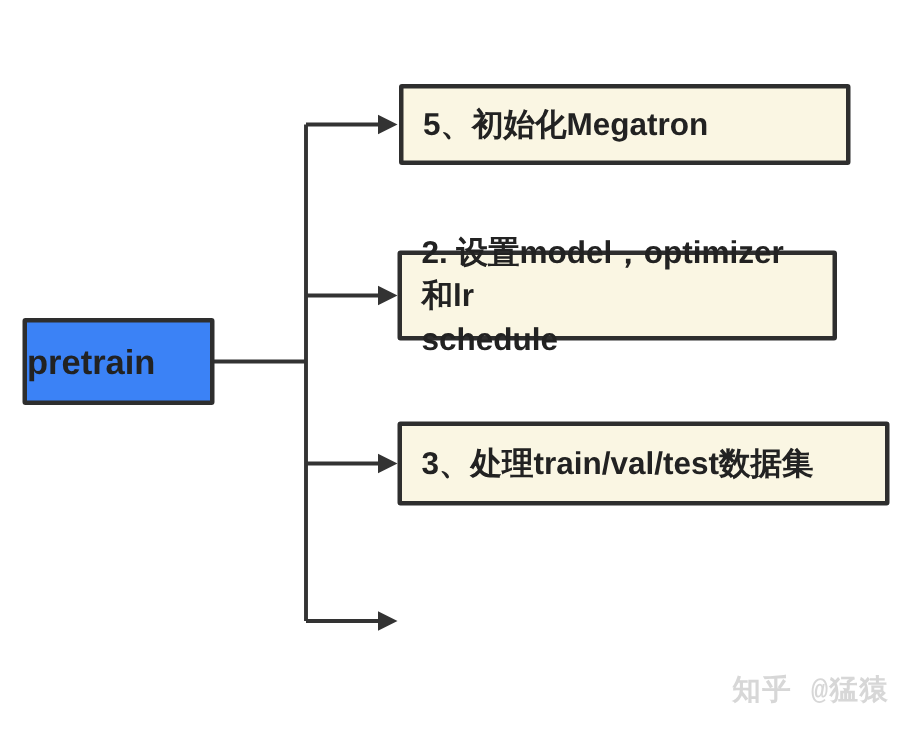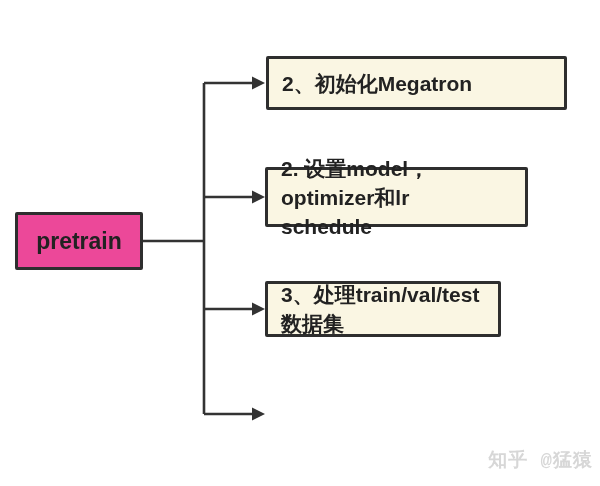--- a/index.html
+++ b/index.html
@@ -22,48 +22,47 @@
     width: 600px;
     height: 486px;
   }
   .root-node {
     position: absolute;
     left: 15px;
     top: 212px;
     width: 128px;
     height: 58px;
     box-sizing: border-box;
-    background: #ec4899;
+    background: #3b82f6;
     border: 3px solid #2e2e2e;
     border-radius: 2px;
     display: flex;
     align-items: center;
-    justify-content: center;
     font-size: 23px;
     font-weight: 600;
     color: #222222;
   }
   .step {
     position: absolute;
     box-sizing: border-box;
     background: #faf6e3;
     border: 3px solid #2e2e2e;
     border-radius: 2px;
     display: flex;
     align-items: center;
     padding: 0 13px;
     font-size: 21px;
     line-height: 29px;
     font-weight: 600;
     color: #222222;
     white-space: pre-line;
   }
   #step-1 { left: 266px; top: 56px;  width: 301px; height: 54px; }
-  #step-2 { left: 265px; top: 167px; width: 263px; height: 60px; }
-  #step-3 { left: 265px; top: 281px; width: 236px; height: 56px; }
+  #step-2 { left: 265px; top: 167px; width: 293px; height: 60px; }
+  #step-3 { left: 265px; top: 281px; width: 328px; height: 56px; }
   #step-4 { left: 265px; top: 386px; width: 293px; height: 57px; }
   .watermark {
     position: absolute;
     right: 7px;
     bottom: 13px;
     font-size: 19px;
     font-weight: 700;
     color: #d7d7d7;
     letter-spacing: 1px;
     font-family: Liberation Mono, monospace;
@@ -89,21 +88,21 @@
       <polygon points="252,302.5 252,315.5 265,309" fill="#333333"></polygon>
       <polygon points="252,407.5 252,420.5 265,414" fill="#333333"></polygon>
     </g>
   </svg>
 
   <div class="root-node">
     <span>pretrain</span>
   </div>
 
   <div class="step" id="step-1">
-    <span>2、初始化Megatron</span>
+    <span>5、初始化Megatron</span>
   </div>
 
   <div class="step" id="step-2">
     <span>2. 设置model，optimizer和lr
 schedule</span>
   </div>
 
   <div class="step" id="step-3">
     <span>3、处理train/val/test数据集</span>
   </div>

